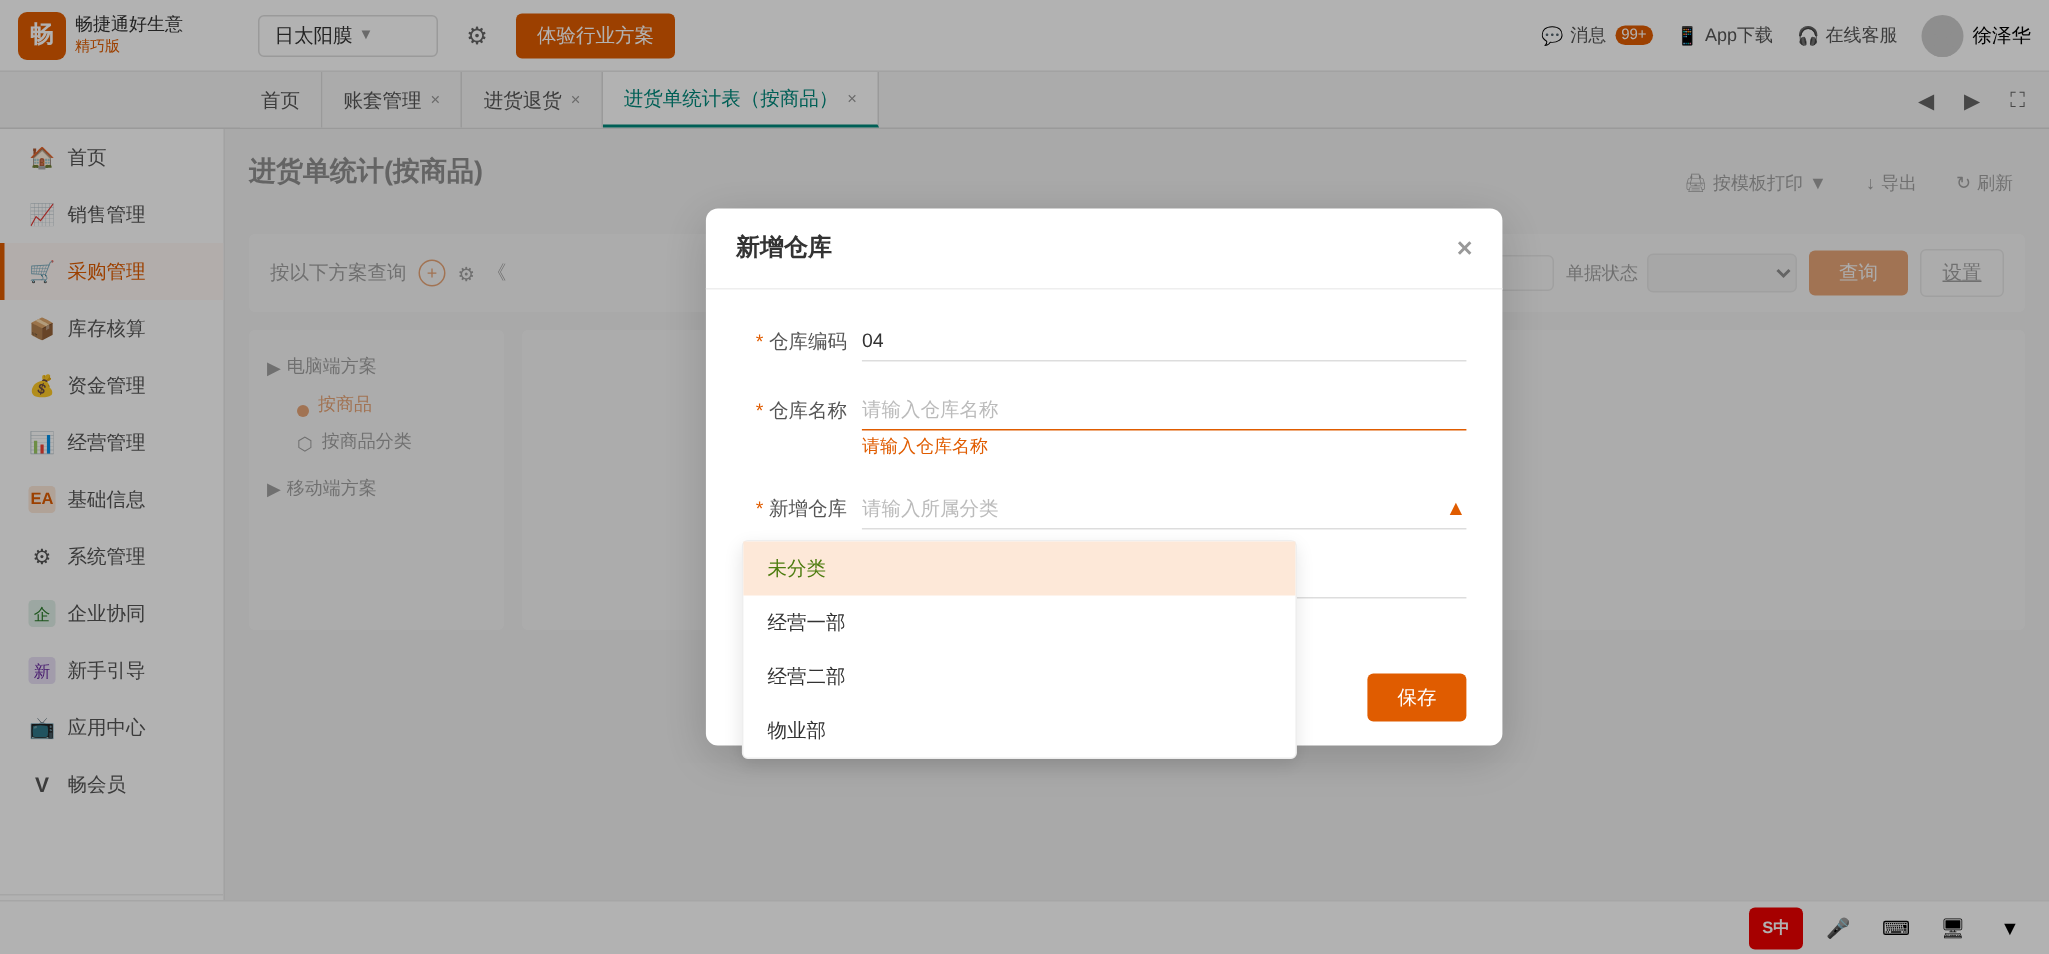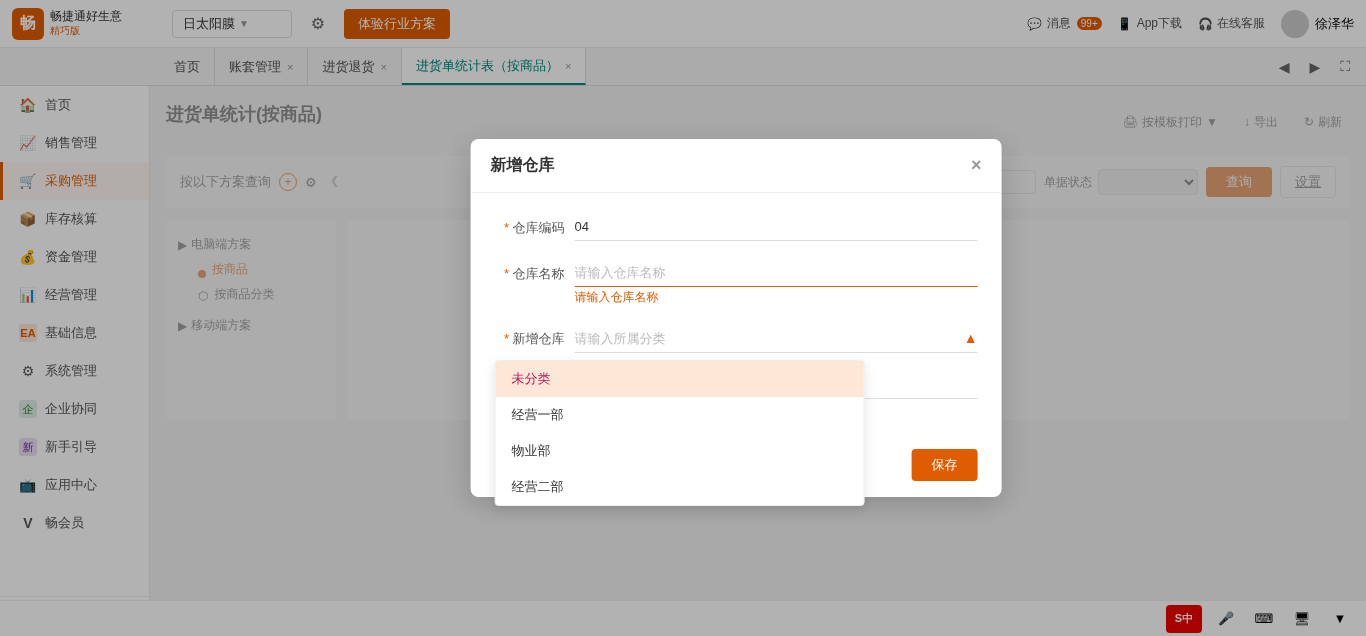--- a/index.html
+++ b/index.html
@@ -172,21 +172,21 @@
     .dropdown-input-row input::placeholder { color: #bbb; }
     .dropdown-chevron { color: #e05c00; font-size: 14px; cursor: pointer; }
     .dropdown-list {
       position: absolute; top: 36px; left: -80px; width: 370px;
       background: white; border: 1px solid #eee; border-radius: 4px;
       box-shadow: 0 4px 12px rgba(0,0,0,0.1); z-index: 300;
     }
     .dropdown-item {
       padding: 9px 16px; cursor: pointer; color: #333; font-size: 13px;
     }
-    .dropdown-item.selected { background: #fde8d8; color: #be185d; }
+    .dropdown-item.selected { background: #fde8d8; color: #4d7c0f; }
 
     
     .bottom-bar {
       position: fixed; bottom: 0; left: 0; width: 100%; height: 36px;
       background: white; border-top: 1px solid #eee;
       display: flex; align-items: center; justify-content: flex-end;
       padding: 0 12px; gap: 10px; z-index: 50;
     }
     .bottom-icon { width: 28px; height: 28px; display: flex; align-items: center; justify-content: center; cursor: pointer; }
 
@@ -443,22 +443,22 @@
         <span>新增仓库</span>
       </div>
       <div class="dropdown-wrapper">
         <div class="dropdown-input-row">
           <input type="text" placeholder="请输入所属分类" style="">
           <span class="dropdown-chevron">▲</span>
         </div>
         <div class="dropdown-list">
           <div class="dropdown-item selected">未分类</div>
           <div class="dropdown-item">经营一部</div>
+          <div class="dropdown-item">经营二部</div>
           <div class="dropdown-item">物业部</div>
-          <div class="dropdown-item">经营二部</div>
         </div>
       </div>
     </div>
 
     <div class="form-row">
       <div class="form-label">备注</div>
       <div class="form-field-wrap">
         <input class="form-input" type="text" style="">
       </div>
     </div>

